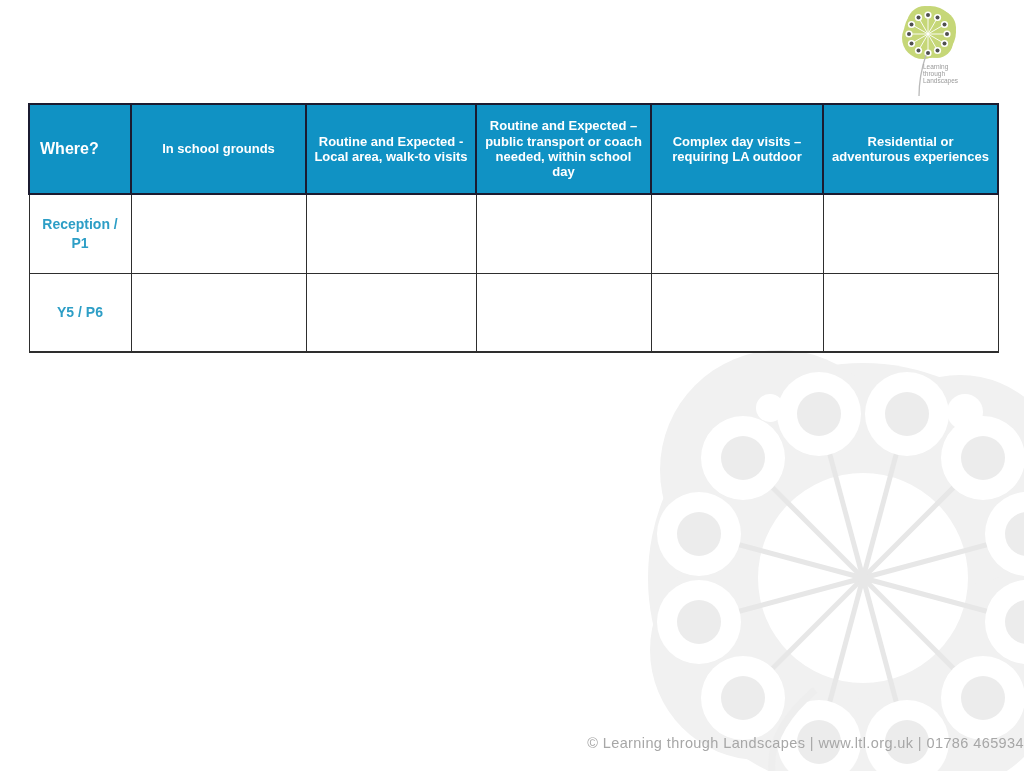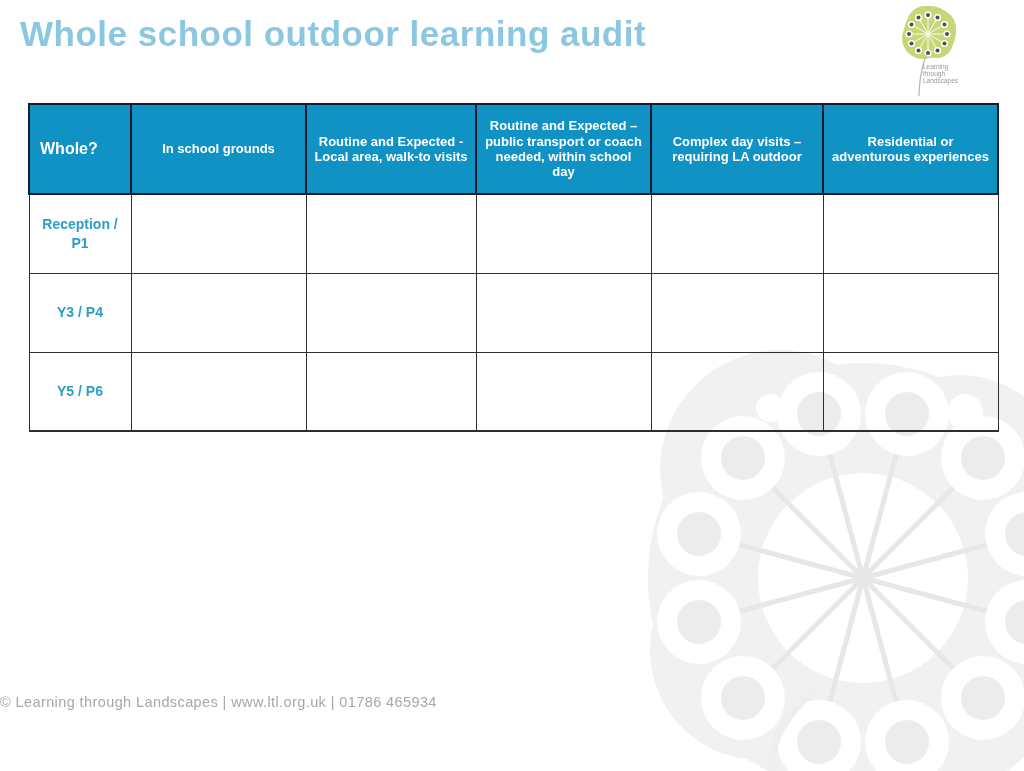--- a/index.html
+++ b/index.html
@@ -31,22 +31,22 @@
       color:var(--row_label); font-weight:700; font-size:14px; line-height:1.35;
       text-align:center; vertical-align:middle;
       border:1px solid var(--cell_border); height:79px; padding:2px 6px;
       background:transparent; }
   .audit-table tbody td {
       border:1px solid var(--cell_border); background:transparent; height:79px; }
   .audit-table tbody tr:last-child th,
   .audit-table tbody tr:last-child td { border-bottom-width:2px; }
 
   
-  .footer { position:absolute; left:0; top:694px; width:1024px; z-index:1;
-            text-align:left; font-size:14.5px; letter-spacing:0.4px;
+  .footer { position:absolute; left:0; top:735px; width:1024px; z-index:1;
+            text-align:right; font-size:14.5px; letter-spacing:0.4px;
             color:var(--footer_gray); }
 </style>
 </head>
 <body>
 
 <div class="page">
 
   <svg class="watermark" viewBox="0 0 1024 771" aria-hidden="true">
     <g fill="#f1f1f1">
       <circle cx="863" cy="578" r="215"></circle>
@@ -118,21 +118,20 @@
           <circle cx="983" cy="458" r="22" fill="#ececec"></circle>
         </g>
       <g>
           <circle cx="1027" cy="534" r="42" fill="#fff"></circle>
           <circle cx="1027" cy="534" r="22" fill="#ececec"></circle>
         </g>
     </g>
     <path d="M 815 690 Q 768 730 772 771" stroke="#eeeeee" stroke-width="7" fill="none"></path>
   </svg>
 
-  <h1 class="title">Whole school outdoor learning audit</h1>
 
   <svg class="logo" viewBox="0 0 98 100" aria-hidden="true">
     <g>
       <g fill="#c6d778">
         <circle cx="37" cy="30" r="26"></circle>
         <circle cx="30" cy="36" r="21"></circle>
         <circle cx="45" cy="26" r="18"></circle>
         <circle cx="32" cy="22" r="18"></circle>
         <circle cx="44" cy="40" r="16"></circle>
       </g>
@@ -213,46 +212,38 @@
     <colgroup>
       <col style="width:102px">
         <col style="width:175px">
         <col style="width:170px">
       <col style="width:175px">
         <col style="width:172px">
         <col style="width:175px">
     </colgroup>
     <thead>
       <tr>
-        <th class="where">Whole?</th>
+        <th class="where">Where?</th>
         <th>In school grounds</th>
         <th>Routine and Expected - Local area, walk-to visits</th>
         <th>Routine and Expected – public transport or coach needed, within school day</th>
         <th>Complex day visits – requiring LA outdoor</th>
         <th>Residential or adventurous experiences</th>
       </tr>
     </thead>
     <tbody>
       <tr>
         <th>Reception / P1</th>
         <td></td>
         <td></td>
         <td></td>
         <td></td>
         <td></td>
       </tr>
       <tr>
-        <th>Y3 / P4</th>
-        <td></td>
-        <td></td>
-        <td></td>
-        <td></td>
-        <td></td>
-      </tr>
-      <tr>
         <th>Y5 / P6</th>
         <td></td>
         <td></td>
         <td></td>
         <td></td>
         <td></td>
       </tr>
     </tbody>
   </table>
 

